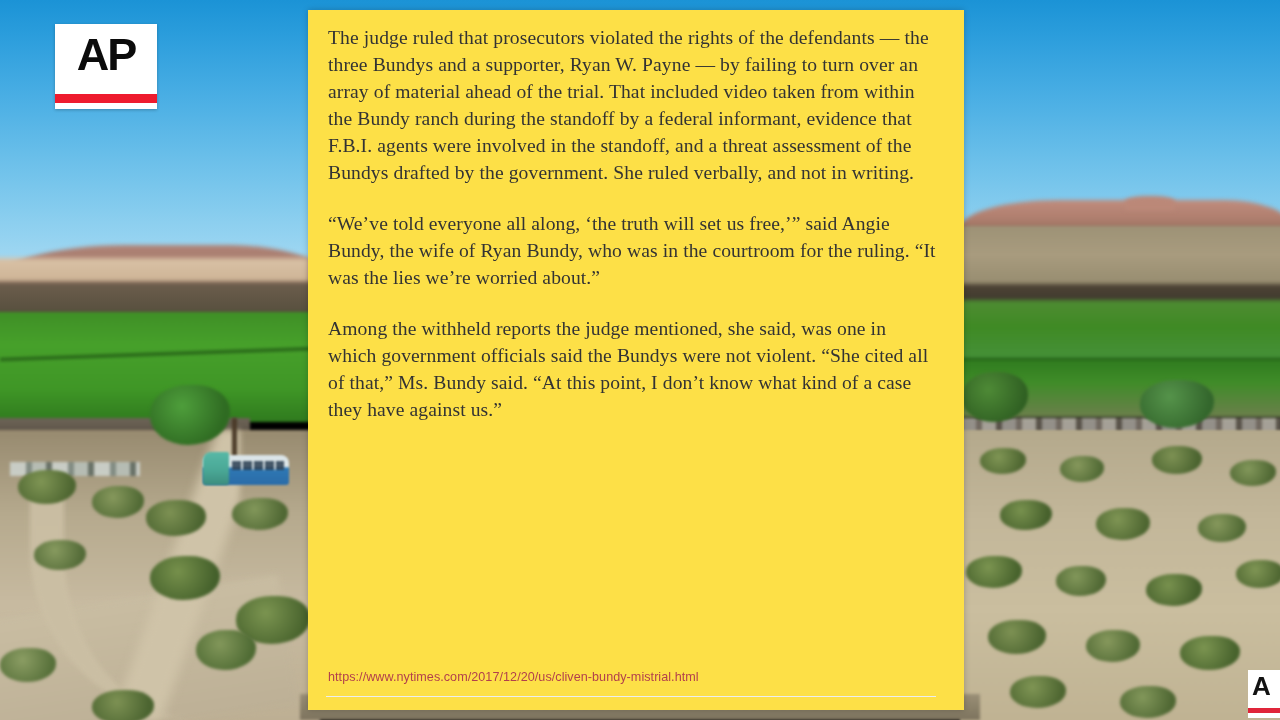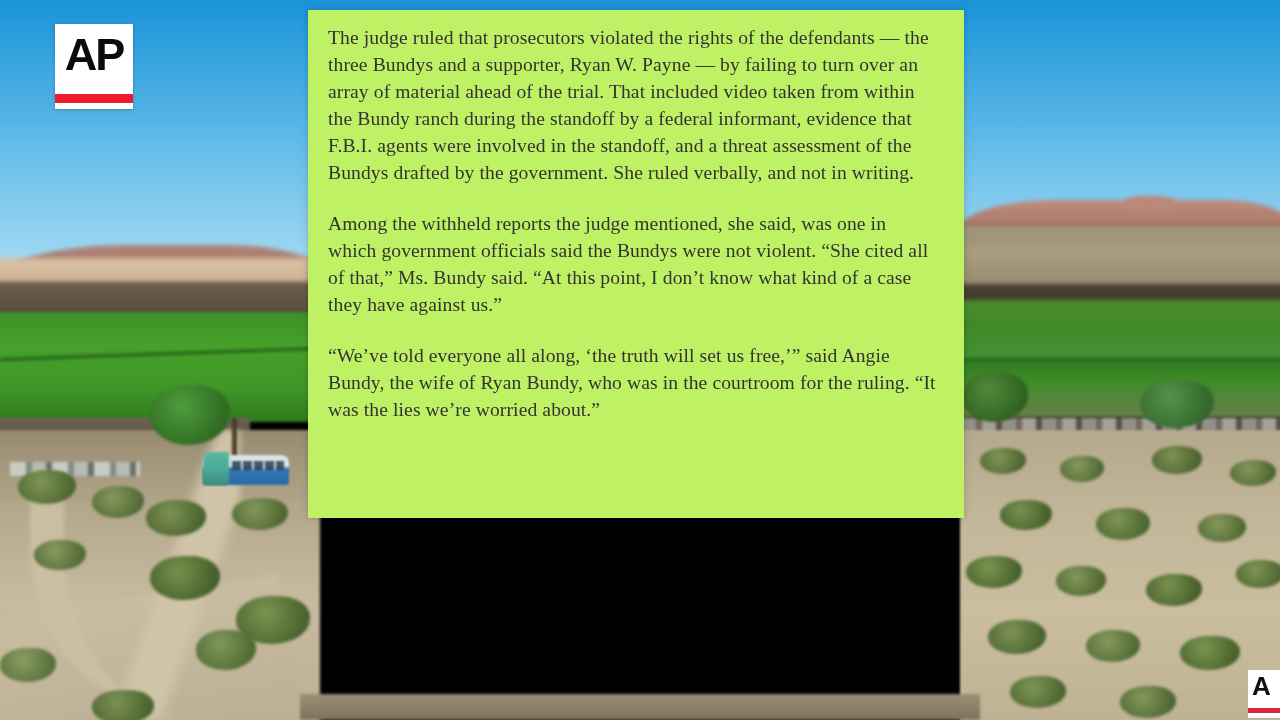--- a/index.html
+++ b/index.html
@@ -231,21 +231,21 @@
     left: 300px; top: 694px;
     width: 680px; height: 26px;
     background: linear-gradient(to bottom, #9a8f77 0%, #8b8169 50%, #7d735e 100%);
     filter: blur(1.6px);
   }
 
   
   .ap-logo {
     position: absolute;
     left: 55px; top: 24px;
-    width: 78px; height: 85px;
+    width: 102px; height: 85px;
     background: #ffffff;
     box-shadow: 0 1px 3px rgba(0,0,0,.25);
     text-decoration: underline;
   }
   .ap-logo-text {
     position: absolute;
     left: 0; right: 0; top: 8px;
     text-align: center;
     font-family: "Liberation Sans", sans-serif;
     font-weight: bold;
@@ -284,22 +284,22 @@
     left: 0; right: 0; bottom: 5px;
     height: 5px;
     background: #e0253a;
   }
 
   
   .article-panel {
     position: absolute;
     left: 308px; top: 10px;
     width: 656px;
-    height: 508px;
-    background: #bef264;
+    height: 700px;
+    background: #fde047;
     box-shadow: 0 0 6px rgba(0,0,0,.22);
     overflow: hidden;
     box-sizing: border-box;
     padding: 14px 26px 0 20px;
   }
 
   .article-body p {
     margin: 0 0 24px 0;
     font-family: "Liberation Serif", "DejaVu Serif", serif;
     font-size: 19.6px;
@@ -405,23 +405,24 @@
   </div>
 
   <div class="ap-logo">
     <div class="ap-logo-text">AP</div>
     <div class="ap-logo-bar"></div>
   </div>
 
   <div class="article-panel">
     <div class="article-body">
       <p>The judge ruled that prosecutors violated the rights of the defendants — the three Bundys and a supporter, Ryan W. Payne — by failing to turn over an array of material ahead of the trial. That included video taken from within the Bundy ranch during the standoff by a federal informant, evidence that F.B.I. agents were involved in the standoff, and a threat assessment of the Bundys drafted by the government. She ruled verbally, and not in writing.</p>
+      <p>“We’ve told everyone all along, ‘the truth will set us free,’” said Angie Bundy, the wife of Ryan Bundy, who was in the courtroom for the ruling. “It was the lies we’re worried about.”</p>
       <p>Among the withheld reports the judge mentioned, she said, was one in which government officials said the Bundys were not violent. “She cited all of that,” Ms. Bundy said. “At this point, I don’t know what kind of a case they have against us.”</p>
-      <p>“We’ve told everyone all along, ‘the truth will set us free,’” said Angie Bundy, the wife of Ryan Bundy, who was in the courtroom for the ruling. “It was the lies we’re worried about.”</p>
     </div>
+    <a class="article-url" href="#" style="text-decoration:none;">https://www.nytimes.com/2017/12/20/us/cliven-bundy-mistrial.html</a>
     <div class="article-divider"></div>
   </div>
 
   <div class="ap-watermark">
     <div class="ap-watermark-text">A</div>
     <div class="ap-watermark-bar"></div>
   </div>
 
 </div>
 

